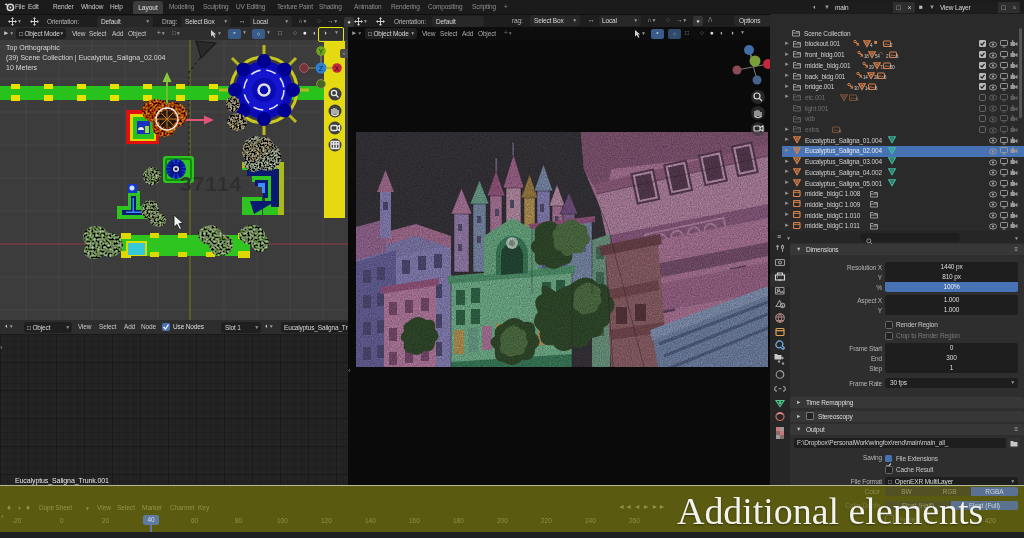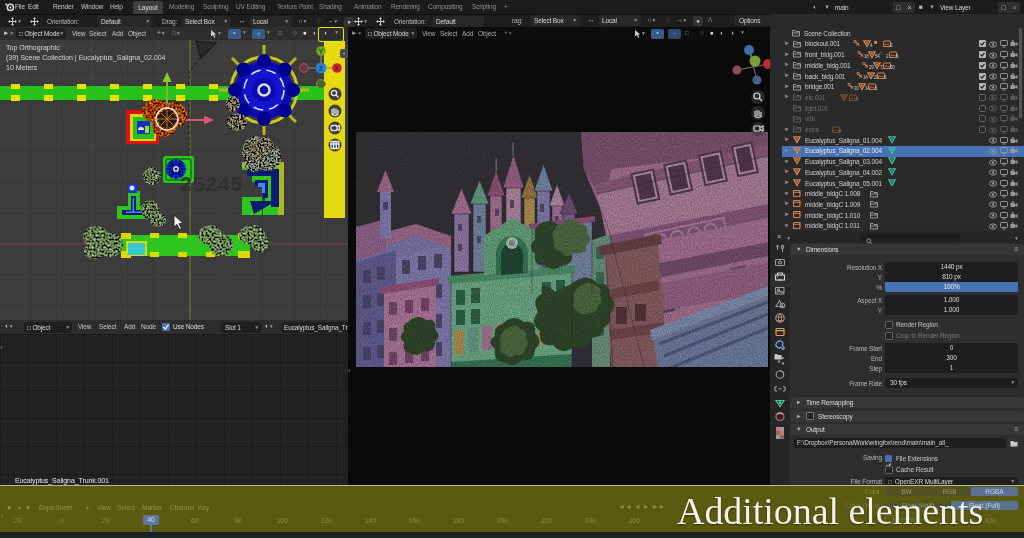--- a/index.html
+++ b/index.html
@@ -275,21 +275,21 @@
           <feTurbulence type="fractalNoise" baseFrequency="0.55" numOctaves="3" seed="31"></feTurbulence>
           <feColorMatrix type="matrix" values="1.1 0 0 0 -0.42  1.15 0 0 0 -0.40  1.0 0 0 0 -0.42  0 0 0 0 1"></feColorMatrix>
           <feComposite operator="in" in2="SourceGraphic"></feComposite>
         </filter>
       <g filter="url(#tr4)">
           <ellipse cx="14" cy="10" rx="9" ry="9"></ellipse>
           <ellipse cx="12" cy="44" rx="9" ry="10"></ellipse>
           <ellipse cx="20" cy="54" rx="8" ry="7"></ellipse>
         </g>
     </svg>
-    <div class="abs" style="left:180px;top:145px;color:#2e2e2e;font-size:21px;font-weight:bold;letter-spacing:1px;opacity:0.9;">25245</div>
+    <div class="abs" style="left:180px;top:145px;color:#2e2e2e;font-size:21px;font-weight:bold;letter-spacing:1px;opacity:0.9;">37114</div>
 
     <svg class="abs" style="left:225px;top:63px;" width="50" height="75" viewBox="0 0 50 75">
       <filter id="tr5" x="0" y="0" width="100%" height="100%">
           <feTurbulence type="fractalNoise" baseFrequency="0.55" numOctaves="3" seed="41"></feTurbulence>
           <feColorMatrix type="matrix" values="1.2 0 0 0 -0.45  1.15 0 0 0 -0.44  1.05 0 0 0 -0.45  0 0 0 0 1"></feColorMatrix>
           <feComposite operator="in" in2="SourceGraphic"></feComposite>
         </filter>
       <g filter="url(#tr5)">
           <ellipse cx="12" cy="32" rx="10" ry="9"></ellipse>
           <ellipse cx="28" cy="62" rx="11" ry="10"></ellipse>

